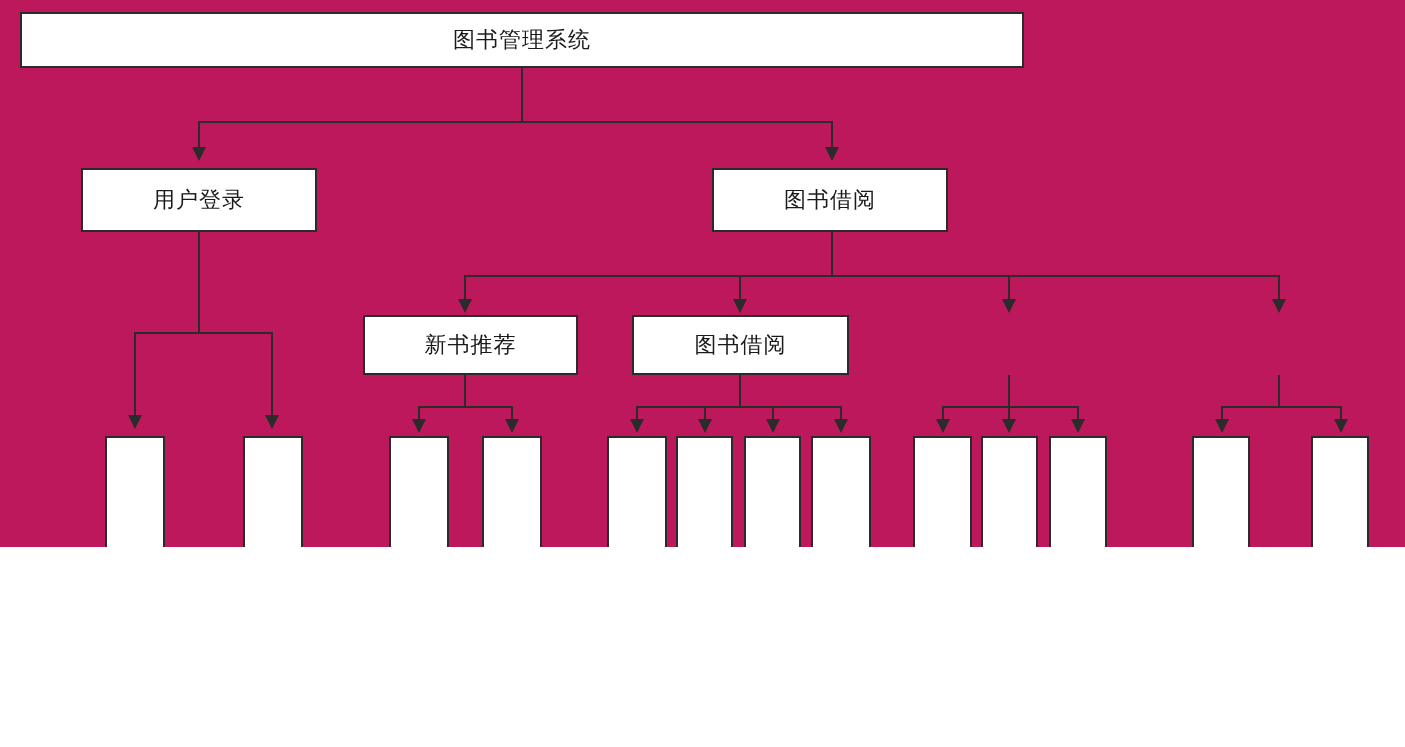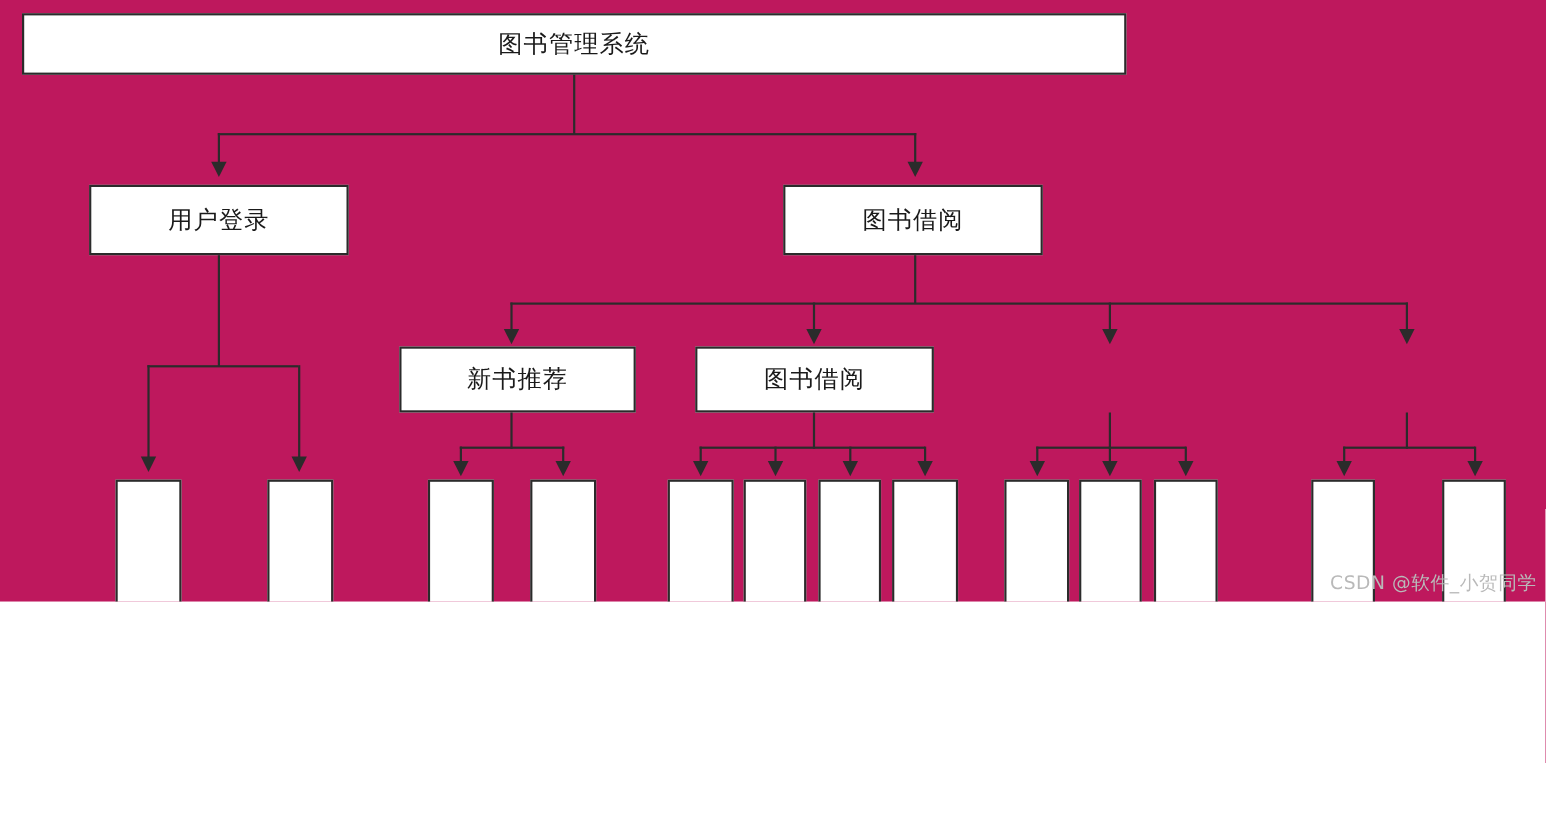--- a/index.html
+++ b/index.html
@@ -189,15 +189,14 @@
     <span class="vlabel">确认归还（管理员）</span>
   </div>
 
   <div class="node v-node" style="left:1192px; top:436px; width:58px; height:298px;">
     <span class="vlabel">新增借阅记录</span>
   </div>
   <div class="node v-node" style="left:1311px; top:436px; width:58px; height:298px;">
     <span class="vlabel">查询借阅记录</span>
   </div>
 
-  <div class="watermark">CSDN @软件_小贺同学</div>
 
 </div>
 
 </body></html>

